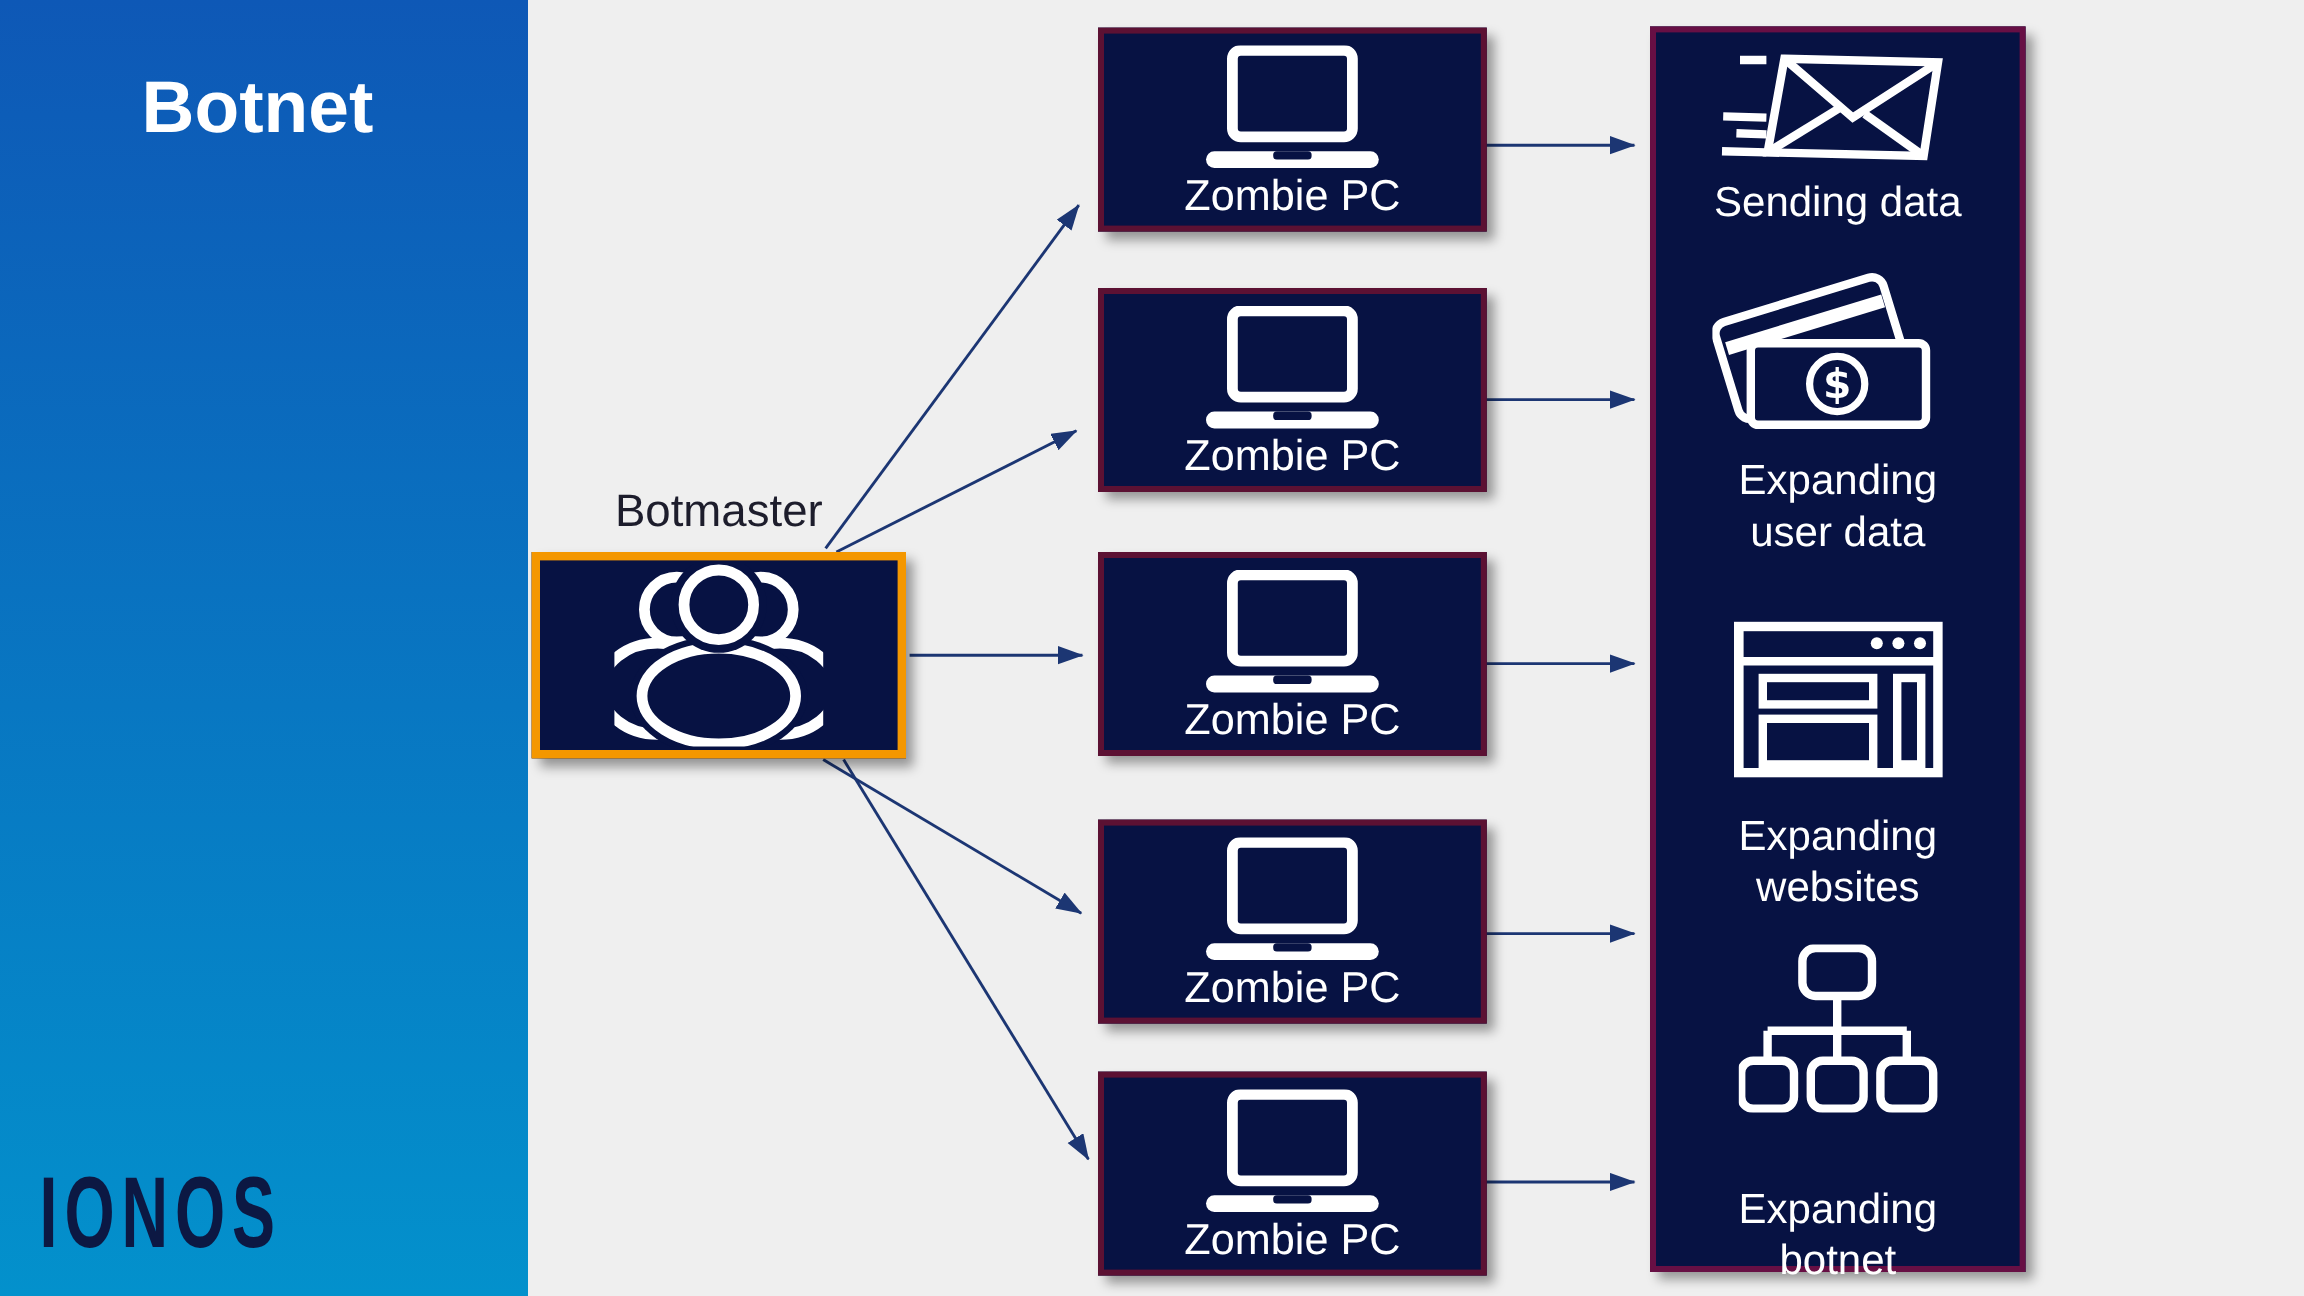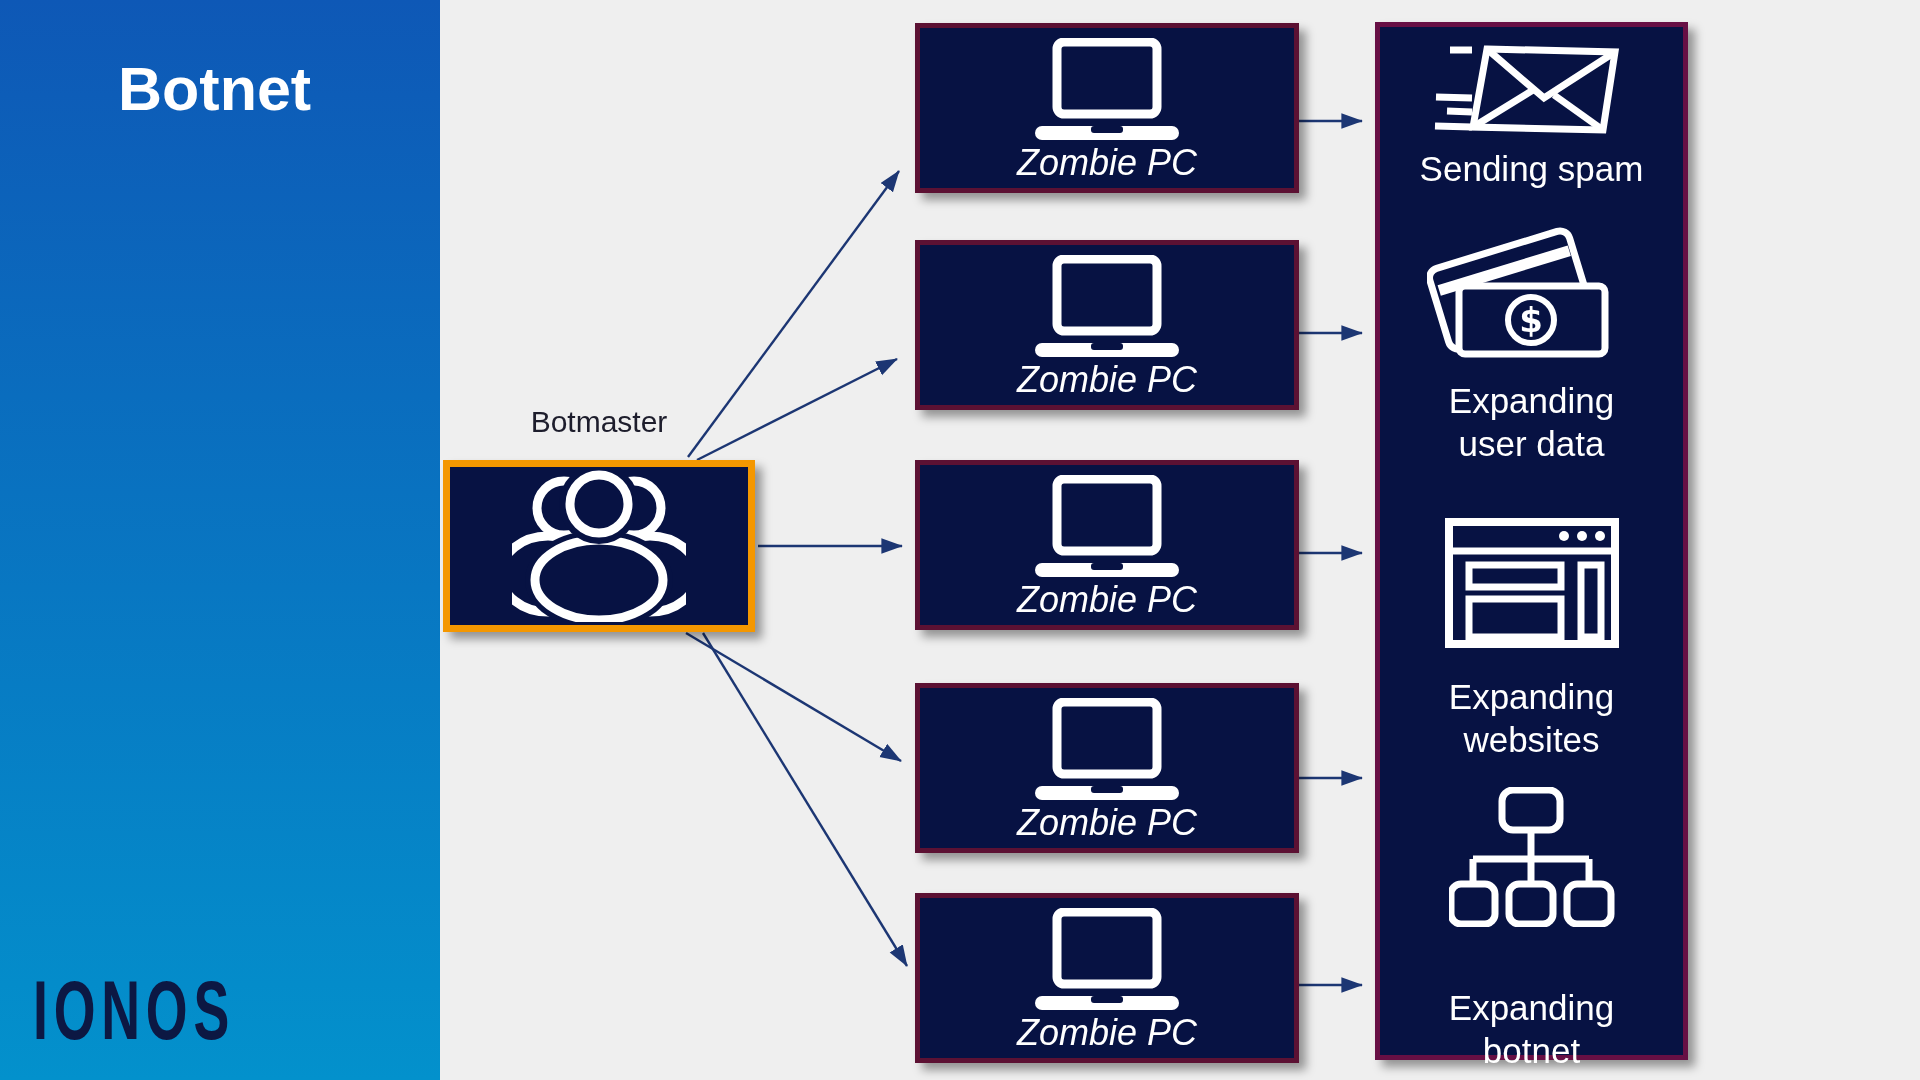--- a/index.html
+++ b/index.html
@@ -20,22 +20,22 @@
     color:var(--white);letter-spacing:0;line-height:1.1;}
   .logo{position:absolute;left:33px;top:968px;font-size:84px;font-weight:bold;
     color:var(--logo-navy);letter-spacing:9px;transform:scaleX(0.64);transform-origin:left top;
     line-height:1;white-space:nowrap;}
 
   
   .nodebox{position:absolute;background:var(--box-navy);
     box-shadow:7px 7px 9px rgba(0,0,0,0.38);}
   .botmaster-box{left:443px;top:460px;width:312px;height:172px;border:7px solid var(--accent-orange);}
   .botmaster-label{position:absolute;left:443px;top:405px;width:312px;text-align:center;
-    font-size:30px;color:var(--label-dark);}
-  .zombie{left:915px;width:384px;height:170px;border:5px solid var(--zombie-border);font-style:italic;}
+    font-size:38px;color:var(--label-dark);}
+  .zombie{left:915px;width:324px;height:170px;border:5px solid var(--zombie-border);}
   .zombie-label{position:absolute;left:0;right:0;top:114px;text-align:center;
     font-size:36px;color:var(--white);}
   .z1{top:23px;} .z2{top:240px;} .z3{top:460px;} .z4{top:683px;} .z5{top:893px;}
   .icon-center{position:absolute;left:0;right:0;top:10px;display:flex;justify-content:center;}
 
   
   .action-column{left:1375px;top:22px;width:313px;height:1038px;border:5px solid var(--column-border);}
   .action-icon{position:absolute;left:0;right:0;display:flex;justify-content:center;}
   .action-label{position:absolute;left:0;right:0;text-align:center;font-size:35px;
     line-height:43px;color:var(--white);white-space:pre-line;}
@@ -159,21 +159,21 @@
           <polyline points="171,88 122,53"></polyline>
         </g>
         <g stroke="#fff" stroke-width="7" fill="none">
           <line x1="18" y1="8" x2="40" y2="8"></line>
           <line x1="4" y1="55" x2="40" y2="56"></line>
           <line x1="15" y1="69" x2="40" y2="70"></line>
           <line x1="3" y1="84" x2="40" y2="85"></line>
         </g>
       </svg>
     </div>
-    <div class="action-label al1">Sending spam</div>
+    <div class="action-label al1">Sending data</div>
 
     <div class="action-icon ai2">
       <svg width="210" height="134" viewBox="0 0 210 134">
         <g transform="rotate(-17 84 54)">
           <rect x="6" y="22" width="146" height="84" rx="10" stroke="#fff" stroke-width="7" fill="none"></rect>
           <line x1="12" y1="44" x2="148" y2="44" stroke="#fff" stroke-width="11"></line>
         </g>
         <rect x="32" y="61" width="146" height="68" rx="6" fill="var(--box-navy)" stroke="#fff" stroke-width="7"></rect>
         <circle cx="104" cy="95" r="23" stroke="#fff" stroke-width="6" fill="none"></circle>
         <text x="104" y="107" text-anchor="middle" font-family="'DejaVu Sans',sans-serif" font-size="34" font-weight="bold" fill="#fff">$</text>

